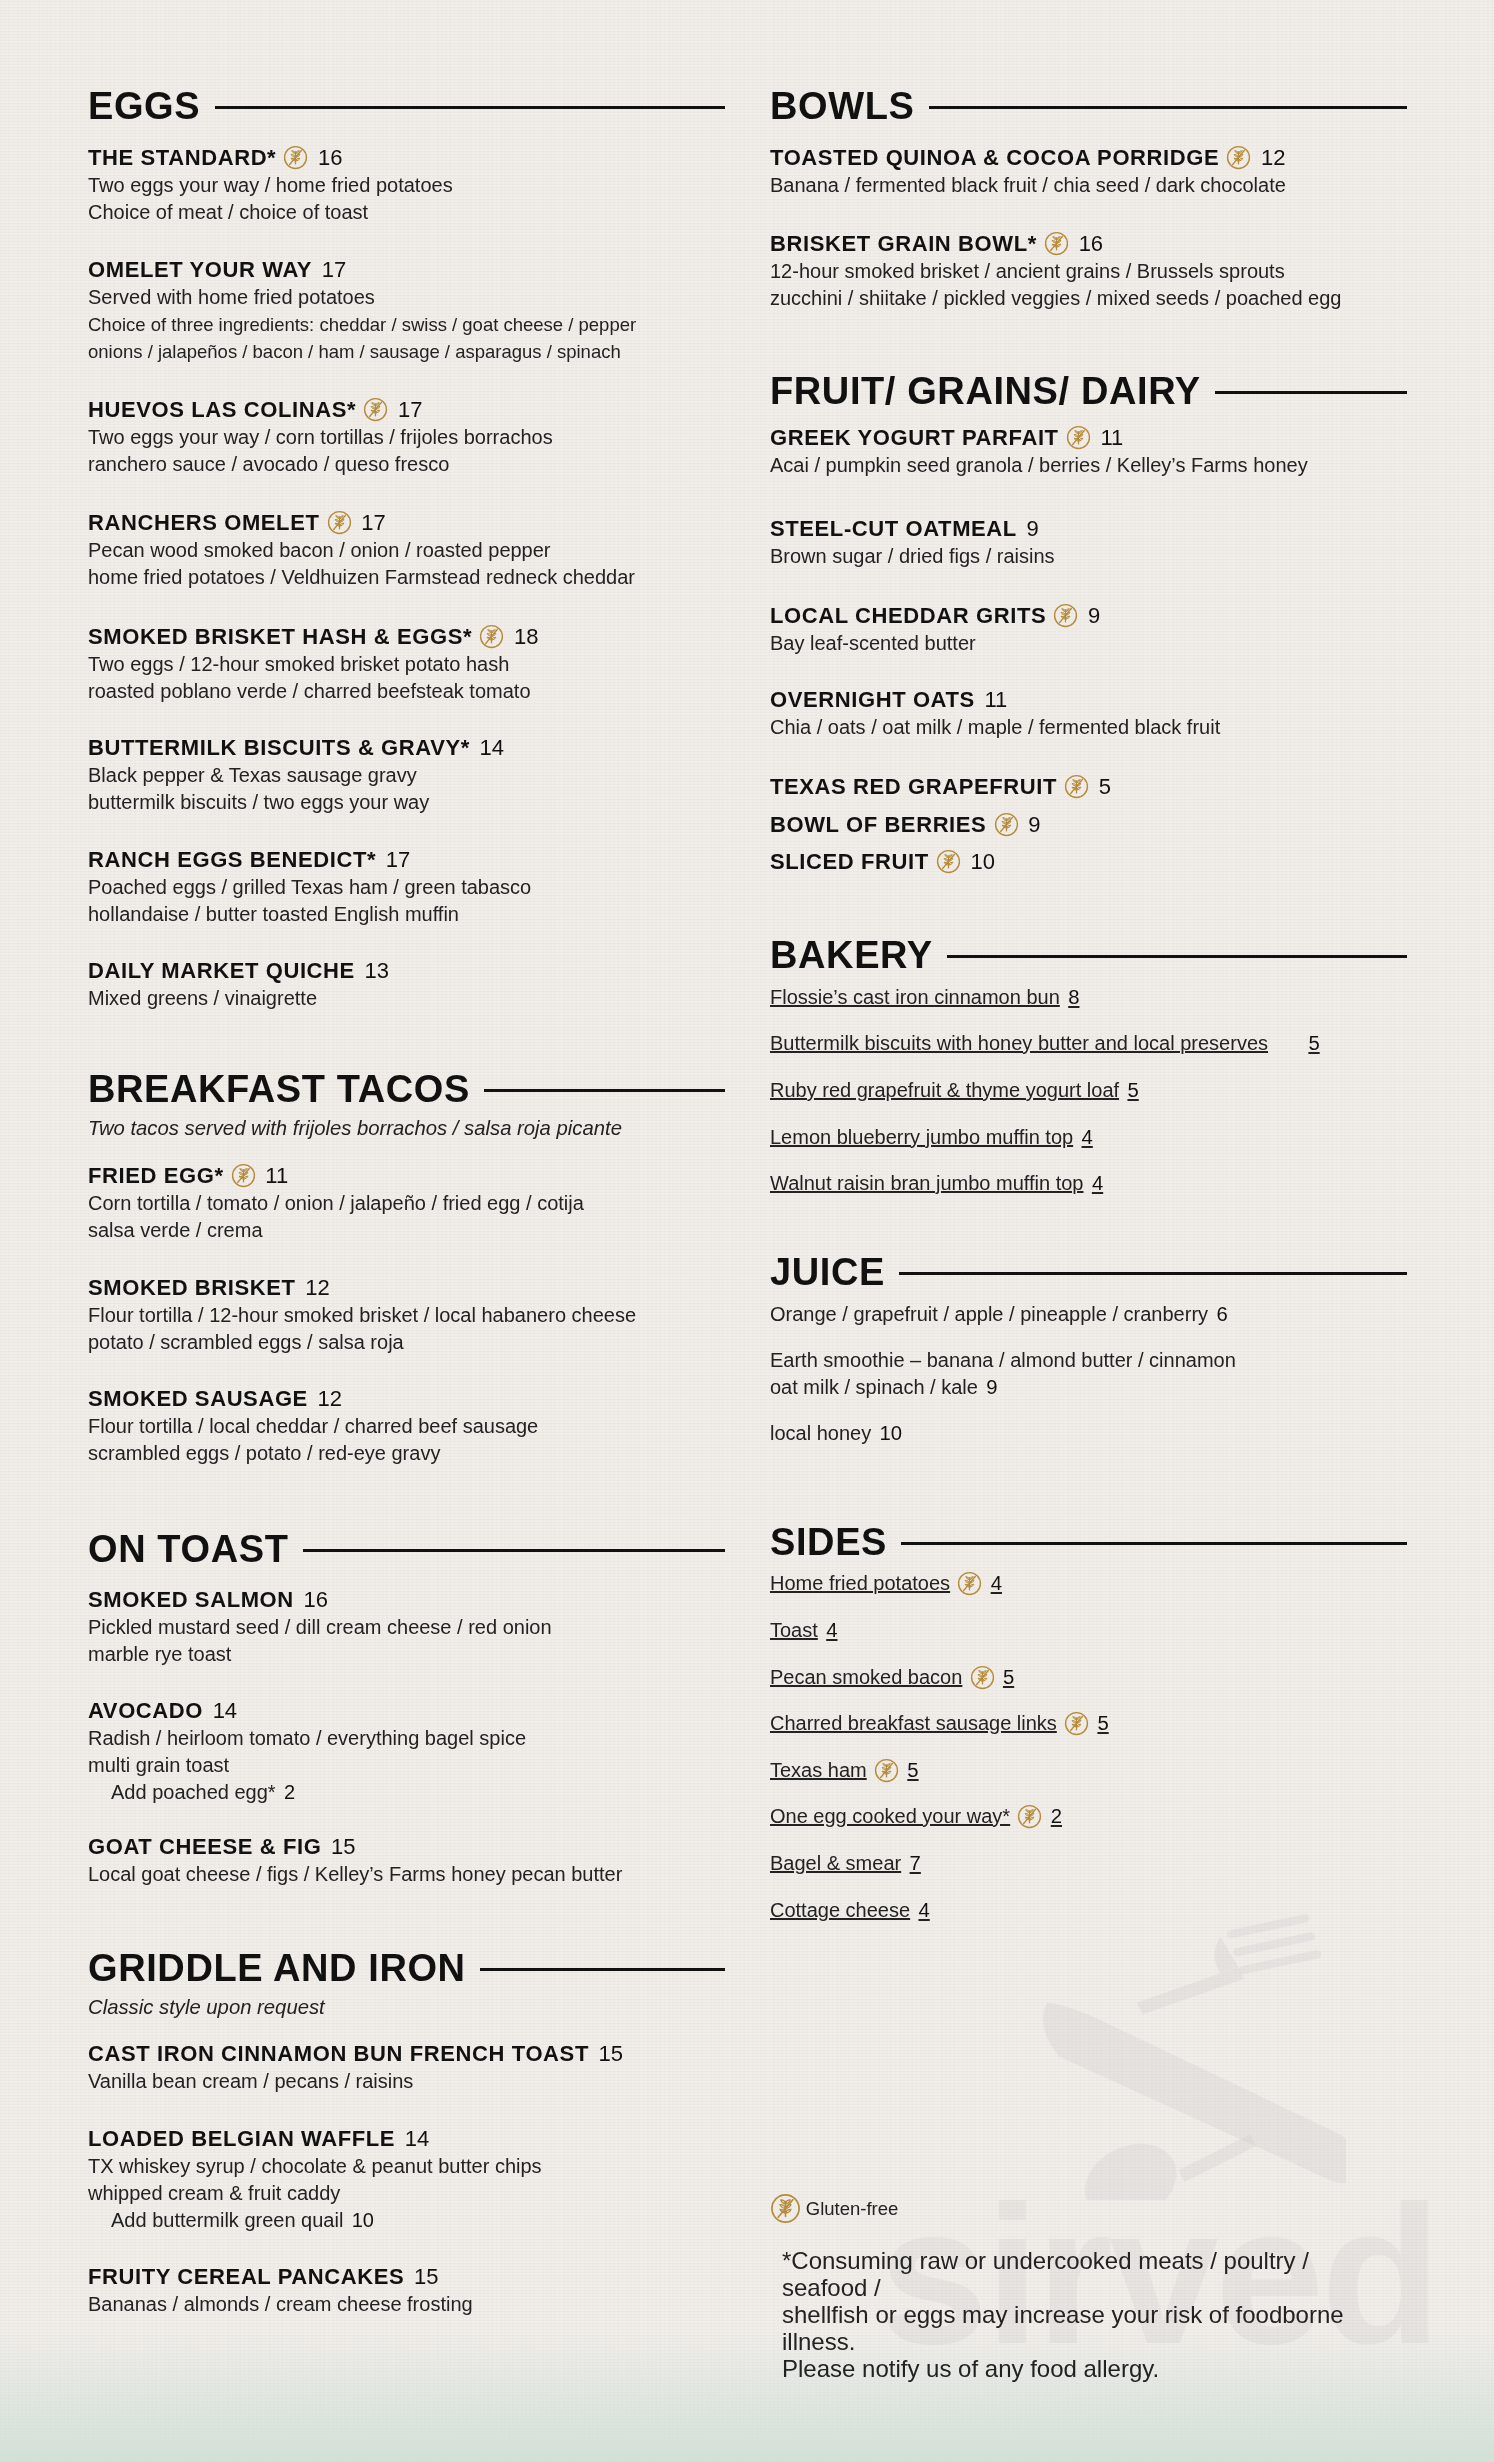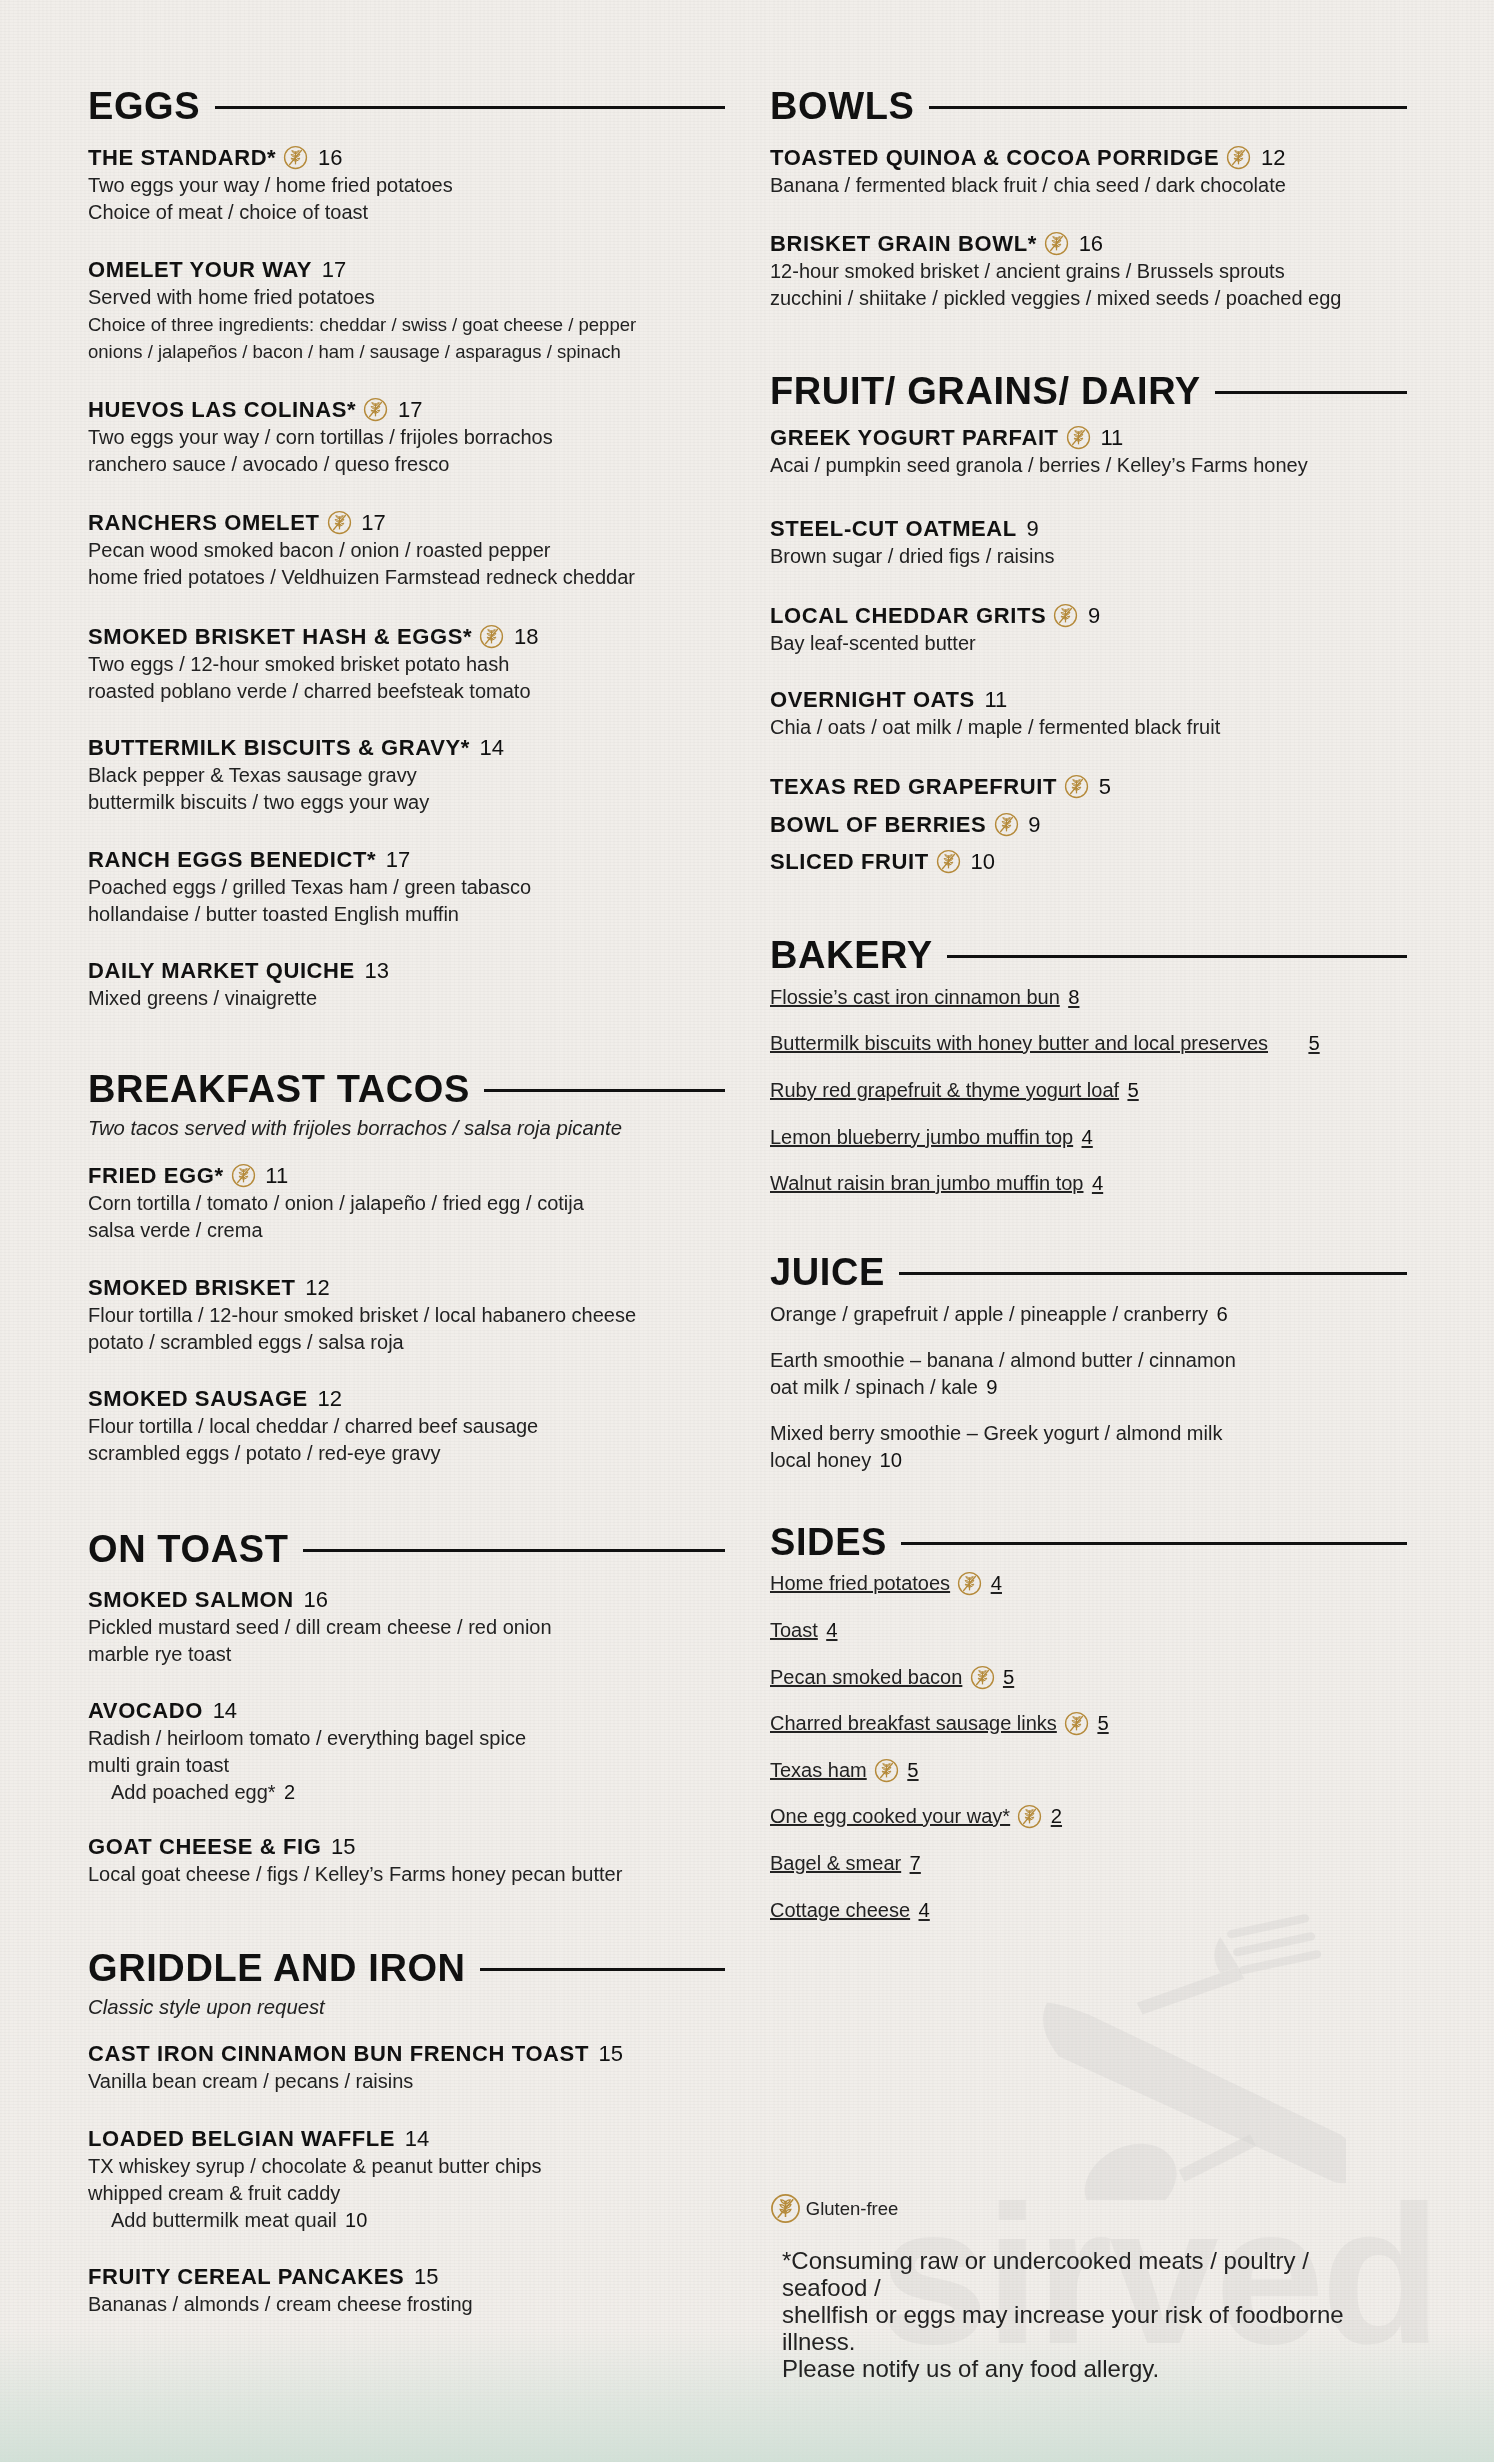--- a/index.html
+++ b/index.html
@@ -365,21 +365,21 @@
       </div>
     <div class="item-desc">Vanilla bean cream / pecans / raisins</div>
   </div>
   <div class="item" style="top:2125px;">
     <div class="item-title">
         <span class="item-name">LOADED BELGIAN WAFFLE</span>
         <span class="item-price">14</span>
       </div>
     <div class="item-desc">TX whiskey syrup / chocolate &amp; peanut butter chips</div>
     <div class="item-desc">whipped cream &amp; fruit caddy</div>
-    <div class="addon"><span>Add buttermilk meat quail</span><span class="addon-price">10</span></div>
+    <div class="addon"><span>Add buttermilk green quail</span><span class="addon-price">10</span></div>
   </div>
   <div class="item" style="top:2263px;">
     <div class="item-title">
         <span class="item-name">FRUITY CEREAL PANCAKES</span>
         <span class="item-price">15</span>
       </div>
     <div class="item-desc">Bananas / almonds / cream cheese frosting</div>
   </div>
 </div>
 
@@ -564,21 +564,20 @@
     </div>
   </div>
   <div class="item" style="top:1301px;">
     <div class="item-desc"><span>Orange / grapefruit / apple / pineapple / cranberry</span><span class="item-price" style="font-size:20.3px;margin-left:8.4px;">6</span></div>
   </div>
   <div class="item" style="top:1347px;">
     <div class="item-desc">Earth smoothie – banana / almond butter / cinnamon</div>
     <div class="item-desc"><span>oat milk / spinach / kale</span><span class="item-price" style="font-size:20.3px;margin-left:8.4px;">9</span></div>
   </div>
   <div class="item" style="top:1420px;">
-    <div class="item-desc">Mixed berry smoothie – Greek yogurt / almond milk</div>
     <div class="item-desc"><span>local honey</span><span class="item-price" style="font-size:20.3px;margin-left:8.4px;">10</span></div>
   </div>
 
   <div class="section" style="top:1519px;">
     <div class="heading">
       <span class="heading-text">SIDES</span>
       <span class="heading-rule"></span>
     </div>
   </div>
   <div class="simple-item" style="top:1570px;">

